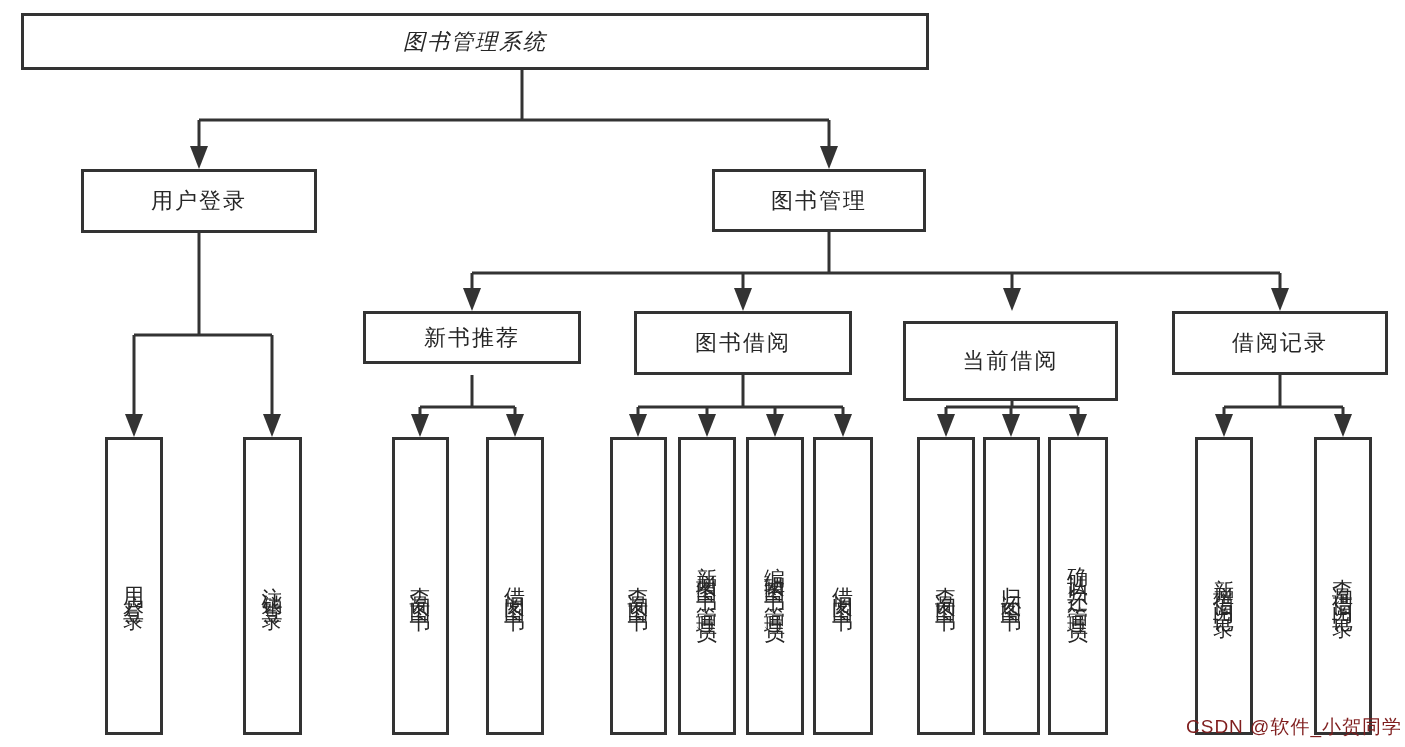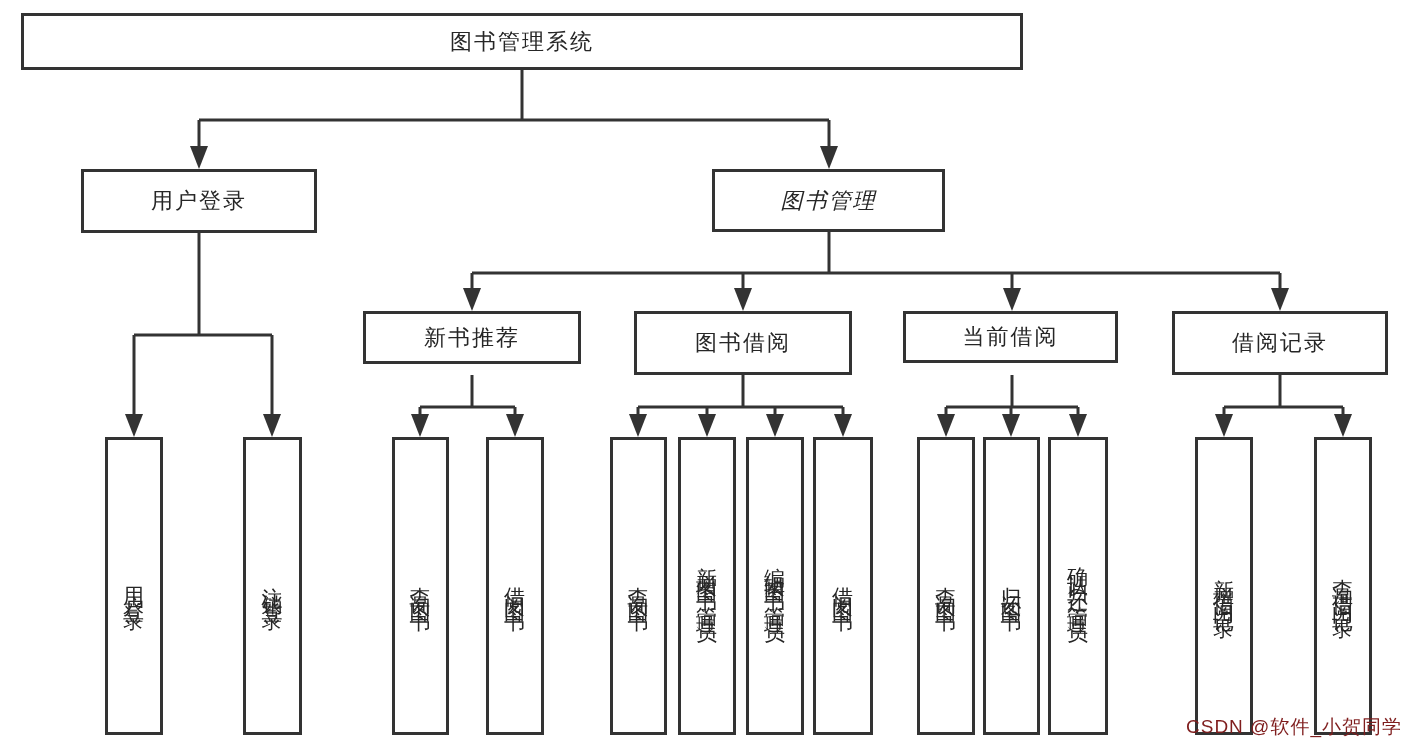--- a/index.html
+++ b/index.html
@@ -102,38 +102,38 @@
       <polygon points="698,414 716,414 707,437" fill="#333333"></polygon>
       <polygon points="766,414 784,414 775,437" fill="#333333"></polygon>
       <polygon points="834,414 852,414 843,437" fill="#333333"></polygon>
       <polygon points="937,414 955,414 946,437" fill="#333333"></polygon>
       <polygon points="1002,414 1020,414 1011,437" fill="#333333"></polygon>
       <polygon points="1069,414 1087,414 1078,437" fill="#333333"></polygon>
       <polygon points="1215,414 1233,414 1224,437" fill="#333333"></polygon>
       <polygon points="1334,414 1352,414 1343,437" fill="#333333"></polygon>
     </svg>
 
-  <div class="node hbox" style="left:21px; top:13px; width:1002px; height:57px;">
+  <div class="node hbox" style="left:21px; top:13px; width:908px; height:57px;font-style:italic;">
     <span>图书管理系统</span>
   </div>
 
   <div class="node hbox" style="left:81px; top:169px; width:236px; height:64px;">
     <span>用户登录</span>
   </div>
-  <div class="node hbox" style="left:712px; top:169px; width:233px; height:63px;font-style:italic;">
+  <div class="node hbox" style="left:712px; top:169px; width:214px; height:63px;">
     <span>图书管理</span>
   </div>
 
   <div class="node hbox" style="left:363px; top:311px; width:218px; height:53px;">
     <span>新书推荐</span>
   </div>
   <div class="node hbox" style="left:634px; top:311px; width:218px; height:64px;text-align:center;">
     <span>图书借阅</span>
   </div>
-  <div class="node hbox" style="left:903px; top:311px; width:215px; height:52px;">
+  <div class="node hbox" style="left:903px; top:321px; width:215px; height:80px;">
     <span>当前借阅</span>
   </div>
   <div class="node hbox" style="left:1172px; top:311px; width:216px; height:64px;">
     <span>借阅记录</span>
   </div>
 
   <div class="node vbox" style="left:105px; top:437px; width:58px; height:298px;">
     <span>用户登录</span>
   </div>
   <div class="node vbox" style="left:243px; top:437px; width:59px; height:298px;">

